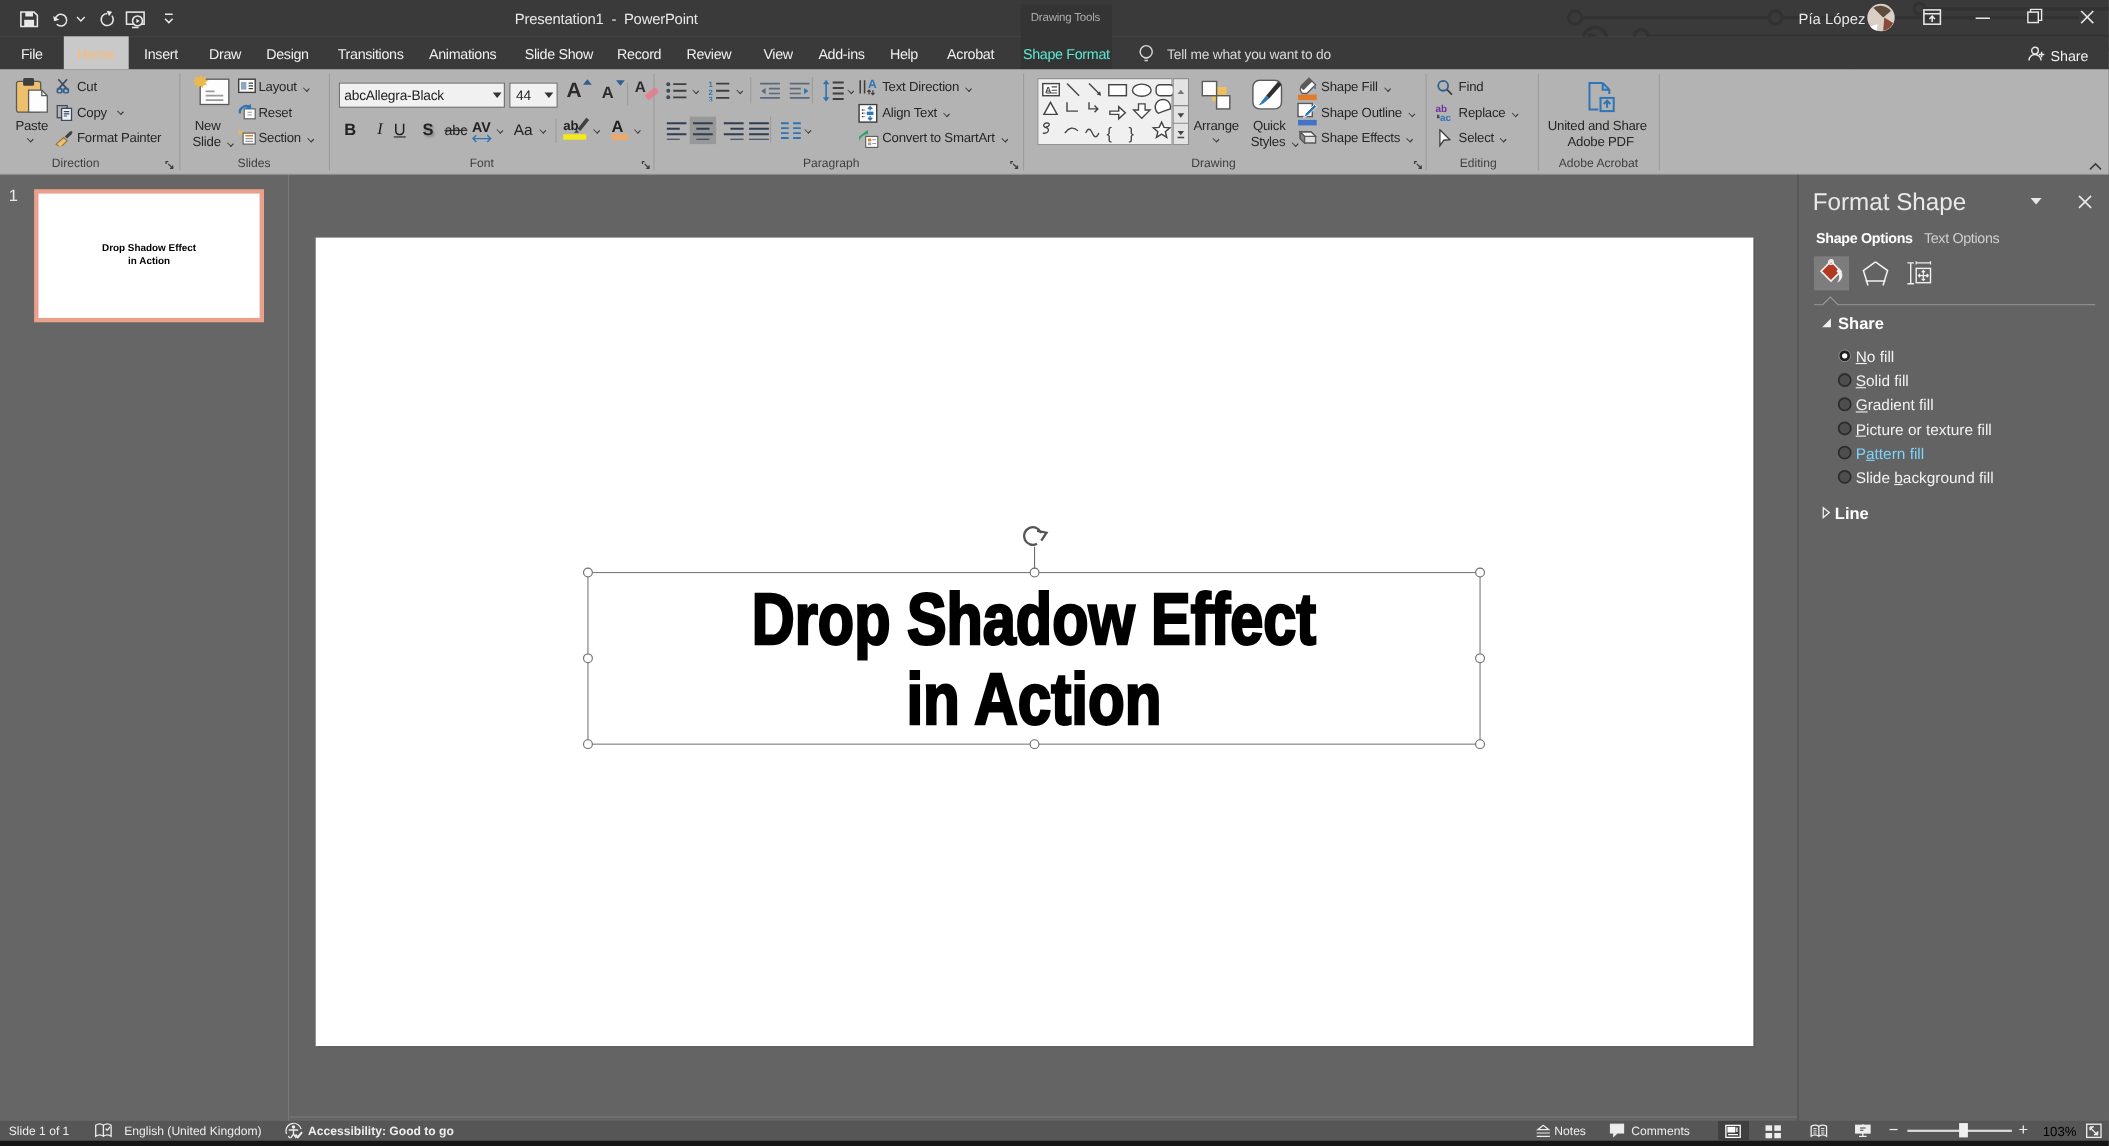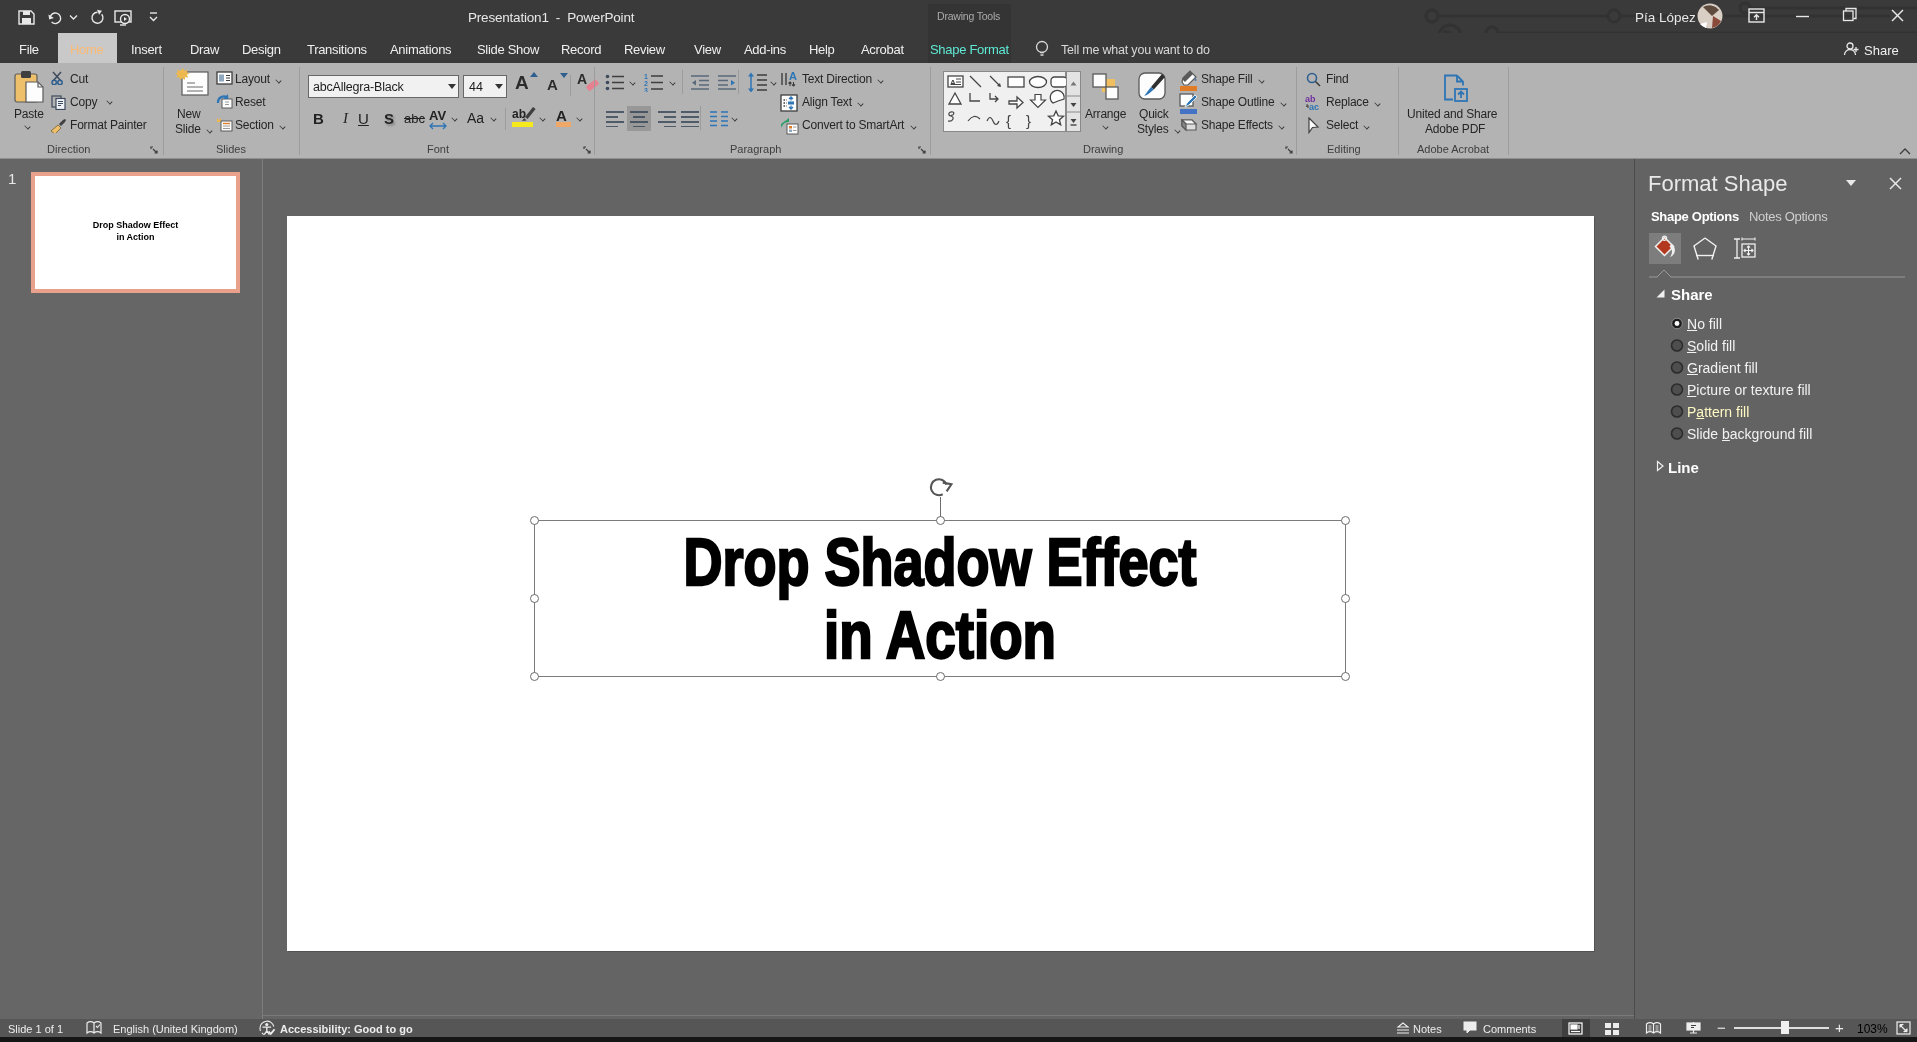--- a/index.html
+++ b/index.html
@@ -426,21 +426,21 @@
 
 <div class="a" style="left:1634px;top:159px;width:283px;height:860px;background:#636363"></div>
 <div class="a" style="left:1634px;top:159px;width:1px;height:860px;background:#4c4c4c"></div>
 <div class="a" style="left:1648px;top:171px;color:#e9e9e9;font-size:22px">Format Shape</div>
 <div class="a" style="left:1846px;top:180px;width:0;height:0;border-left:5px solid transparent;border-right:5px solid transparent;border-top:6px solid #e9e9e9"></div>
 <svg class="a" style="left:1889px;top:177px" width="13" height="13" stroke="#e9e9e9" stroke-width="1.5">
     <line x1="1" y1="1" x2="12" y2="12"></line>
     <line x1="12" y1="1" x2="1" y2="12"></line>
   </svg>
 <div class="a" style="left:1651px;top:209px;color:#fff;font-size:13px;font-weight:bold;letter-spacing:-0.3px">Shape Options</div>
-<div class="a" style="left:1749px;top:209px;color:#cfcfcf;font-size:13px;letter-spacing:-0.3px">Notes Options</div>
+<div class="a" style="left:1749px;top:209px;color:#cfcfcf;font-size:13px;letter-spacing:-0.3px">Text Options</div>
 <div class="a" style="left:1649px;top:233px;width:32px;height:31px;background:#7d7d7d"></div>
 <svg class="a" style="left:1653px;top:235px" width="26" height="26">
     <path d="M11.5,2.5 l9,9 -9,9 -9,-9 z" fill="#b33820" stroke="#f0f0f0" stroke-width="1.5"></path>
     <circle cx="11.5" cy="3.2" r="2.1" fill="none" stroke="#f0f0f0" stroke-width="1.3"></circle>
     <path d="M18.5,8.5 c5,4.5 4.5,11 -1.5,13.5 c3,-4 2.5,-7.5 -0.5,-10.5 z" fill="#f0f0f0"></path>
   </svg>
 <svg class="a" style="left:1692px;top:236px" width="26" height="25" fill="none" stroke="#f0f0f0" stroke-width="1.4">
     <path d="M13,2 L24,10 L19.8,23.5 M13,2 L2,10 L6.2,23.5"></path>
     <path d="M4,19.5 H22"></path>
   </svg>
@@ -526,14 +526,14 @@
 <circle cx="7" cy="29.5" r="5.5" fill="#4e4e4e" stroke="#2c2c2c" stroke-width="1.6"></circle>
 <circle cx="7" cy="51.5" r="5.5" fill="#4e4e4e" stroke="#2c2c2c" stroke-width="1.6"></circle>
 <circle cx="7" cy="73.5" r="5.5" fill="#4e4e4e" stroke="#2c2c2c" stroke-width="1.6"></circle>
 <circle cx="7" cy="95.5" r="5.5" fill="#4e4e4e" stroke="#2c2c2c" stroke-width="1.6"></circle>
 <circle cx="7" cy="117.5" r="5.5" fill="#4e4e4e" stroke="#2c2c2c" stroke-width="1.6"></circle>
 </svg>
 <div class="a" style="left:1687px;top:316px;color:#f2f2f2;font-size:14px"><u>N</u>o fill</div>
 <div class="a" style="left:1687px;top:338px;color:#f2f2f2;font-size:14px"><u>S</u>olid fill</div>
 <div class="a" style="left:1687px;top:360px;color:#f2f2f2;font-size:14px"><u>G</u>radient fill</div>
 <div class="a" style="left:1687px;top:382px;color:#f2f2f2;font-size:14px"><u>P</u>icture or texture fill</div>
-<div class="a" style="left:1687px;top:404px;color:#fef9c3;font-size:14px">P<u>a</u>ttern fill</div>
+<div class="a" style="left:1687px;top:404px;color:#7dd3fc;font-size:14px">P<u>a</u>ttern fill</div>
 <div class="a" style="left:1687px;top:426px;color:#f2f2f2;font-size:14px">Slide <u>b</u>ackground fill</div>
 
 </body></html>

